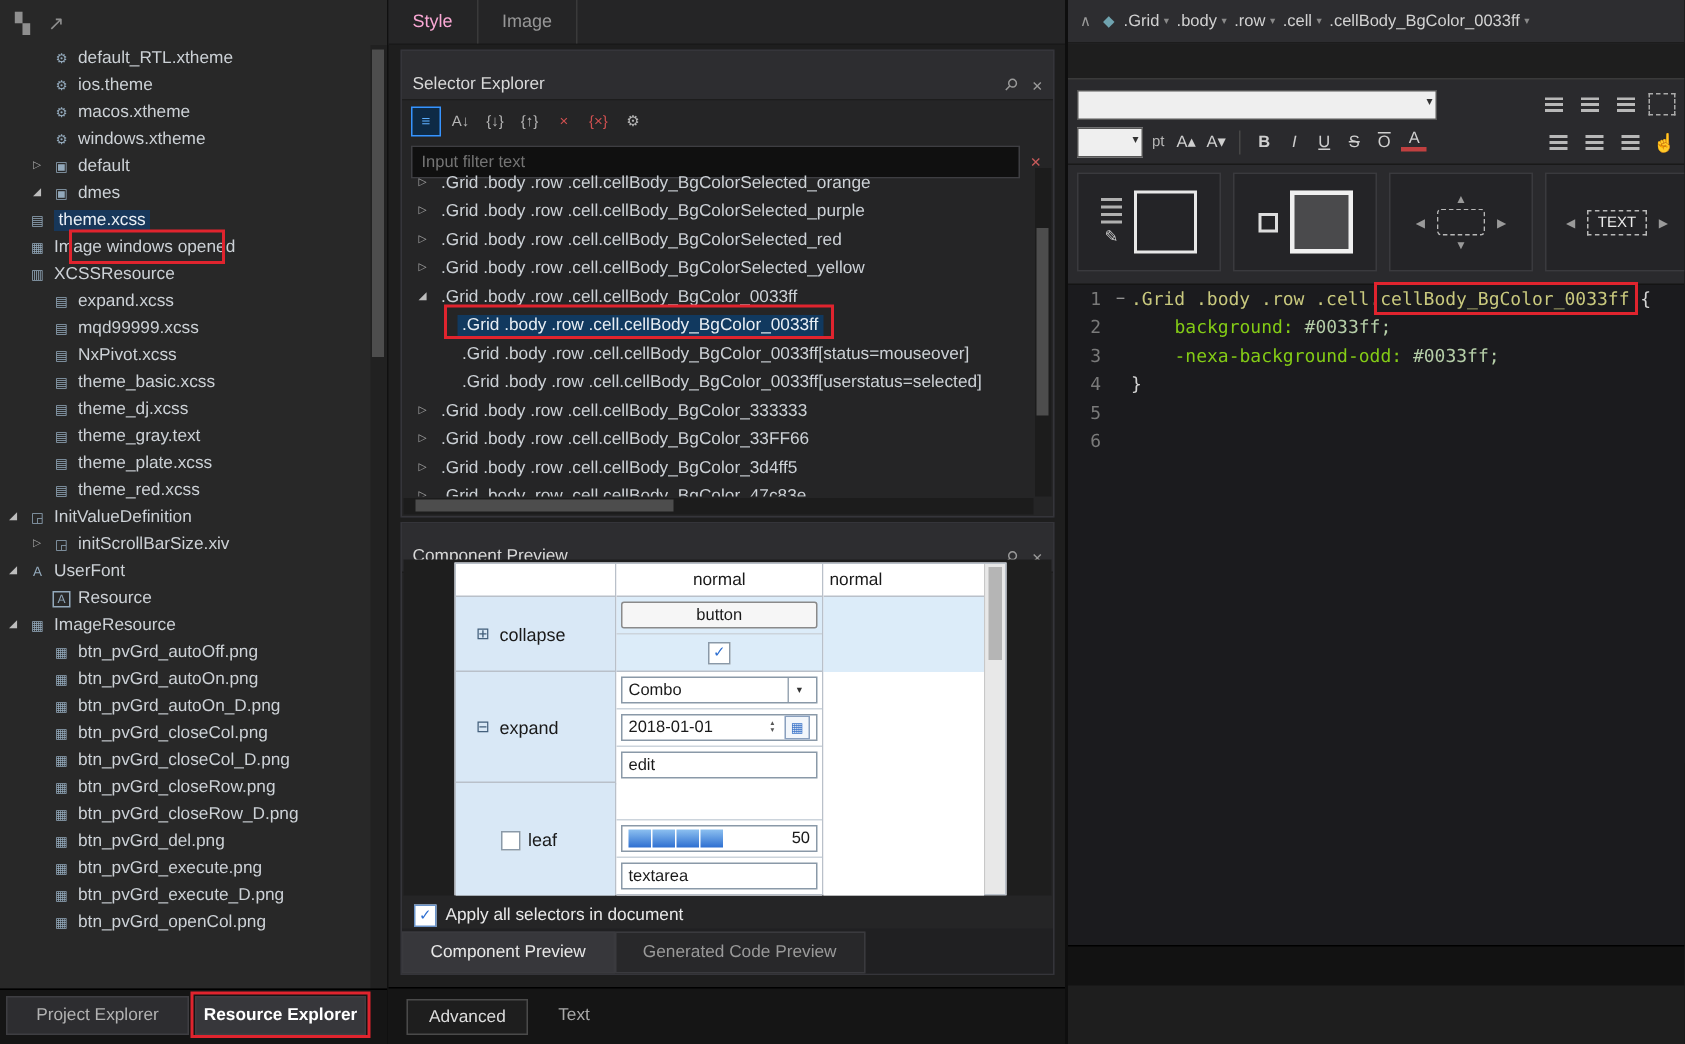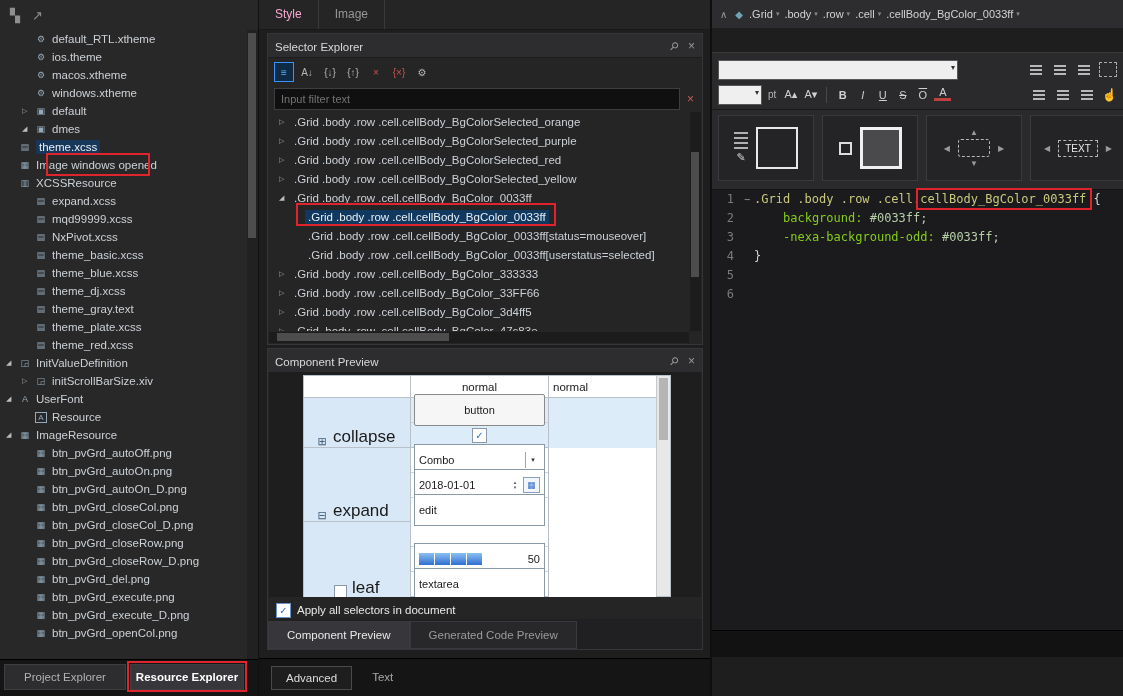--- a/index.html
+++ b/index.html
@@ -37,21 +37,21 @@
   .sb-tab.active{background:#37373b;color:#fff;font-weight:bold}
 
   
   .mid{position:absolute;left:258px;top:0;width:452px;height:696px;background:#1e1e1e;border-left:1px solid #101010;box-sizing:border-box}
   .mid-tabs{position:absolute;left:0;top:0;width:100%;height:30px;background:#252526;border-bottom:1px solid #191919;display:flex;box-sizing:border-box}
   .mtab{padding:0 16px;line-height:29px;font-size:12px;color:#979797;border-right:1px solid #3a3a3a}
   .mtab.active{color:#f9a8d4}
   .panel{position:absolute;left:8px;width:436px;background:#252526;border:1px solid #35353a;box-sizing:border-box}
   .p-selector{top:33px;height:312px}
   .p-preview{top:348px;height:302px}
-  .p-head{height:24px;display:flex;align-items:flex-end;padding:4px 7px;background:#2d2d30;border-bottom:1px solid #1d1d1d;box-sizing:border-box}
+  .p-head{height:24px;display:flex;align-items:flex-start;padding:16px 7px;background:#2d2d30;border-bottom:1px solid #1d1d1d;box-sizing:border-box}
   .p-title{font-size:11.5px;color:#d8d8d8;flex:1}
   .p-pin{color:#9a9a9a;font-size:11px;margin-left:8px;transform:rotate(45deg)}
   .p-close{color:#9a9a9a;font-size:12px;margin-left:10px}
   .se-toolbar{height:28px;display:flex;align-items:center;padding:0 6px;gap:3px}
   .se-btn{min-width:20px;height:20px;display:flex;align-items:center;justify-content:center;font-size:10px;color:#b5b5b5;box-sizing:border-box}
   .se-btn.active{border:1px solid #3794ff;background:#0e2a45;color:#5eb0ff}
   .se-btn.red{color:#d05050}
   .se-filter{height:26px;padding:0 6px;display:flex;align-items:center;box-sizing:border-box}
   .flt-input{flex:1;height:20px;background:#101010;border:1px solid #3e3e42;color:#bbb;font-size:11px;padding:0 6px;outline:none;font-family:"Liberation Sans",sans-serif}
   .flt-input::placeholder{color:#747474}
@@ -71,32 +71,32 @@
   .cp-grid{position:absolute;left:34px;top:2px;width:368px;height:222px;background:#fff;display:flex;border:1px solid #b9c0c9;box-sizing:border-box;color:#1a1a1a}
   .cg1{width:107px;flex:0 0 107px;border-right:1px solid #b9c0c9;box-sizing:border-box}
   .cg2{width:138px;flex:0 0 138px;border-right:1px solid #b9c0c9;box-sizing:border-box}
   .cg3{flex:1;border-right:1px solid #c8c8c8;box-sizing:border-box}
   .cgs{width:13px;flex:0 0 13px;background:#e8e8e8;position:relative}
   .cgs-th{position:absolute;left:2px;top:2px;width:9px;height:62px;background:#b5b5b5}
   .ghead{height:22px;border-bottom:1px solid #b9c0c9;font-size:11.5px;display:flex;align-items:center;box-sizing:border-box;background:#fff}
   .ghead.center{justify-content:center}
   .ghead.left{padding-left:4px}
   .glabels{height:200px;background:#d9e8f6}
-  .glbl{display:flex;align-items:flex-end;padding-left:12px;font-size:17px;border-bottom:1px solid #b9c0c9;box-sizing:border-box}
+  .glbl{display:flex;align-items:center;padding-left:12px;font-size:12px;border-bottom:1px solid #b9c0c9;box-sizing:border-box}
   .glbl.g1{height:50px}.glbl.g2{height:74px}.glbl.g3{height:76px;padding-left:30px;border-bottom:none}
   .xp{width:12px;height:12px;margin-right:5px;display:flex;align-items:center;justify-content:center;font-size:11px;color:#44607c}
   .xp.plus::before{content:"⊞"}
   .xp.minus::before{content:"⊟"}
   .xp.chkbox{border:1px solid #8a99a8;background:#fff;width:11px;height:11px}
   .cgroup1{height:50px;background:#dcecf9}
   .cgroup2{height:74px;background:#fff}
   .cgroup3{height:76px;background:#fff}
   .crow{height:25px;border-bottom:1px solid #ccd4dc;display:flex;align-items:center;padding:0 3px;box-sizing:border-box}
   .crow:last-child{border-bottom:1px solid #b9c0c9}
-  .ctl{flex:1;height:32px;border:1px solid #8a99a8;background:#fff;font-size:11px;display:flex;align-items:center;padding:0 4px;box-sizing:border-box;color:#1a1a1a}
+  .ctl{flex:1;height:18px;border:1px solid #8a99a8;background:#fff;font-size:11px;display:flex;align-items:center;padding:0 4px;box-sizing:border-box;color:#1a1a1a}
   .ctl.btn{justify-content:center;background:#f6f6f6;border-radius:2px;border-color:#8a8a8a}
   .chk14{width:13px;height:13px;border:1px solid #8a99a8;background:#fff;margin:0 auto;display:flex;align-items:center;justify-content:center;font-size:10px;color:#2e6fd1}
   .chk14::before{content:"✓"}
   .dd{margin-left:auto;border-left:1px solid #9aa7b4;height:16px;width:14px;display:flex;align-items:center;justify-content:center;font-size:7px;color:#333}
   .dd::before{content:"▾"}
   .spin{margin-left:auto;width:10px;display:flex;flex-direction:column;align-items:center;font-size:5px;color:#555;line-height:5px}
   .spin::before{content:"▴"}.spin::after{content:"▾"}
   .calbtn{width:15px;height:14px;margin-left:3px;border:1px solid #8aa0be;display:flex;align-items:center;justify-content:center;font-size:9px;color:#3b74c9;background:#f2f6fb}
   .calbtn::before{content:"▦"}
   .pgsq{width:15px;height:12px;margin-right:1px;background:linear-gradient(180deg,#8cc0f0,#2e6fd1)}
@@ -253,25 +253,20 @@
           <span class="tic" data-icon="css-file"></span>
           <span class="til">NxPivot.xcss</span>
         </div>
 
         <div class="ti d1">
           <span class="arr"></span>
           <span class="tic" data-icon="css-file"></span>
           <span class="til">theme_basic.xcss</span>
         </div>
 
-        <div class="ti d1">
-          <span class="arr"></span>
-          <span class="tic" data-icon="css-file"></span>
-          <span class="til">theme_blue.xcss</span>
-        </div>
 
         <div class="ti d1">
           <span class="arr"></span>
           <span class="tic" data-icon="css-file"></span>
           <span class="til">theme_dj.xcss</span>
         </div>
 
         <div class="ti d1">
           <span class="arr"></span>
           <span class="tic" data-icon="css-file"></span>

